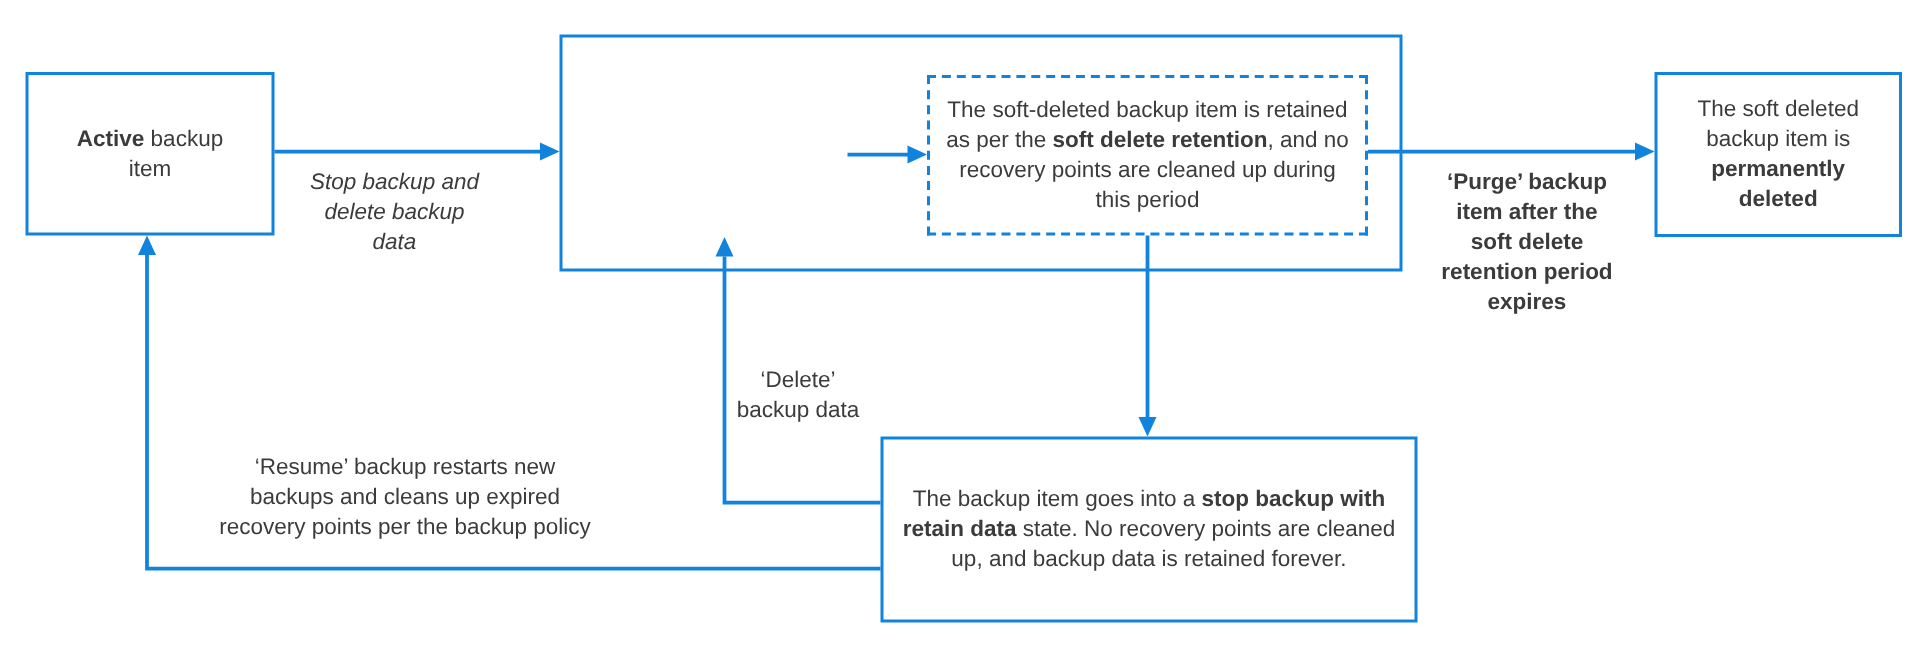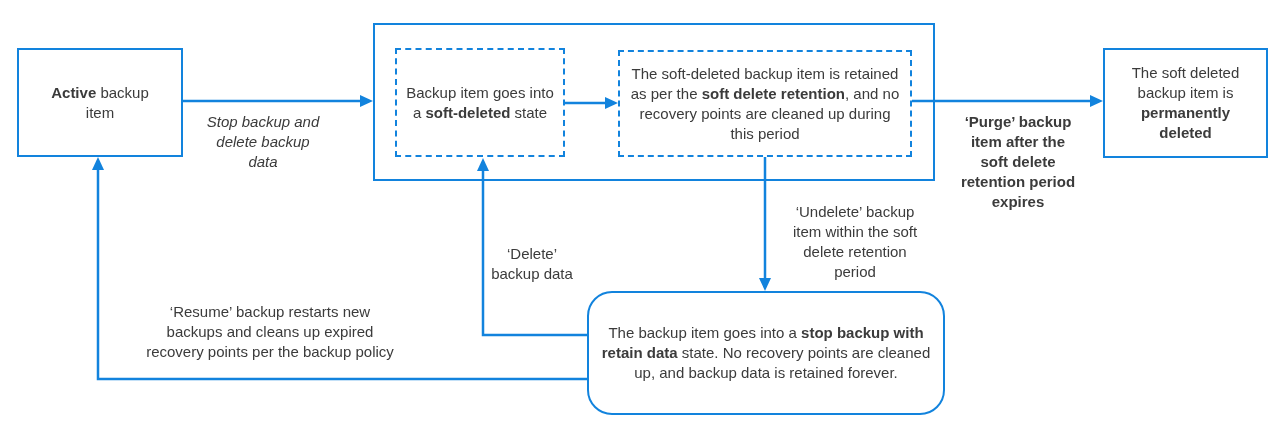--- a/index.html
+++ b/index.html
@@ -36,21 +36,21 @@
   .label{
     position:absolute;
     text-align:center;
     white-space:pre-line;
   }
   #box-active{left:17px;top:48px;width:166px;height:109px;padding:0 16px;}
   #box-group{left:373px;top:23px;width:562px;height:158px;}
   #box-softdeleted{left:395px;top:48px;width:170px;height:109px;padding:0 8px;}
   #box-retention{left:618px;top:50px;width:294px;height:107px;padding:0 8px;}
   #box-permanent{left:1103px;top:48px;width:165px;height:110px;padding:16px 10px;}
-  #box-retain{left:587px;top:291px;width:358px;height:124px;padding:0 10px;border-radius:25px;}
+  #box-retain{left:587px;top:291px;width:358px;height:124px;padding:0 10px;}
   #label-stop{left:200px;top:112px;width:126px;font-style:italic;}
   #label-purge{left:955px;top:112px;width:126px;font-weight:bold;}
   #label-undelete{left:779px;top:202px;width:152px;}
   #label-delete{left:478px;top:244px;width:108px;}
   #label-resume{left:120px;top:302px;width:300px;}
   .arrows{
     position:absolute;left:0;top:0;width:1280px;height:434px;
     pointer-events:none;
   }
   .arrows line,.arrows polyline{
@@ -63,23 +63,20 @@
 <body>
 
 <div class="canvas">
 
   <div class="group" id="box-group"></div>
 
   <div class="box" id="box-active">
     <p><span></span><strong>Active</strong><span> backup item</span></p>
   </div>
 
-  <div class="box dashed" id="box-softdeleted">
-    <p><span>Backup item goes into a </span><strong>soft-deleted</strong><span> state</span></p>
-  </div>
 
   <div class="box dashed" id="box-retention">
     <p><span>The soft-deleted backup item is retained as per the </span><strong>soft delete retention</strong><span>, and no recovery points are cleaned up during this period</span></p>
   </div>
 
   <div class="box" id="box-permanent">
     <p><span>The soft deleted backup item is </span><strong>permanently deleted</strong><span></span></p>
   </div>
 
   <div class="box" id="box-retain">
@@ -87,24 +84,20 @@
   </div>
 
   <div class="label" id="label-stop">Stop backup and
 delete  backup
 data</div>
   <div class="label" id="label-purge">‘Purge’ backup
 item after the
 soft delete
 retention period
 expires</div>
-  <div class="label" id="label-undelete">‘Undelete’ backup
-item within the soft
-delete retention
-period</div>
   <div class="label" id="label-resume">‘Resume’ backup restarts new
 backups and cleans up expired
 recovery points per the backup policy</div>
   <div class="label" id="label-delete">‘Delete’
 backup data</div>
 
   <svg class="arrows" viewBox="0 0 1280 434" width="1280" height="434" xmlns="http://www.w3.org/2000/svg">
     <g>
       <line x1="183" y1="101" x2="361" y2="101"></line>
       <polygon points="373,101 360,95 360,107"></polygon>

